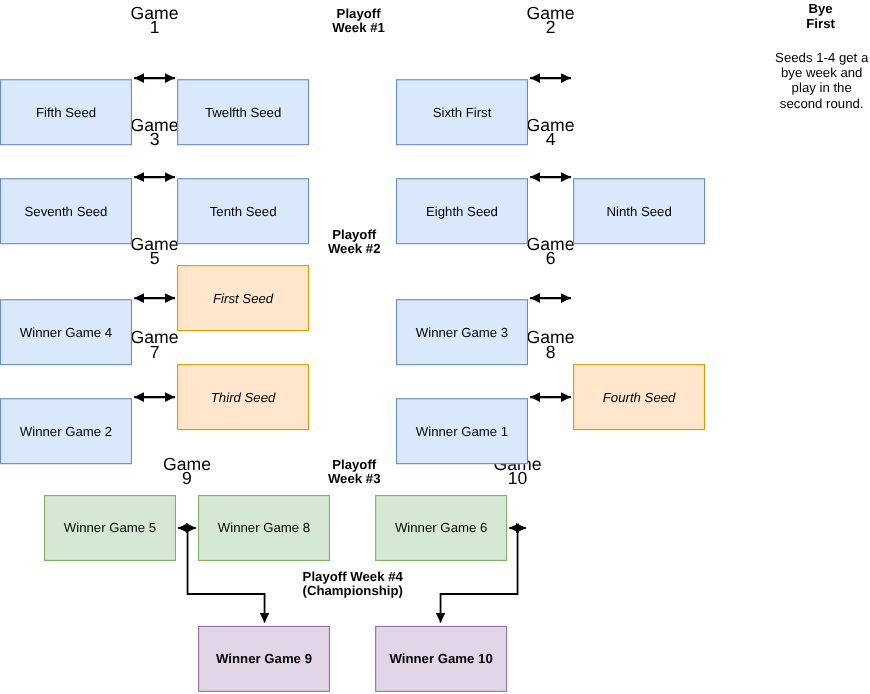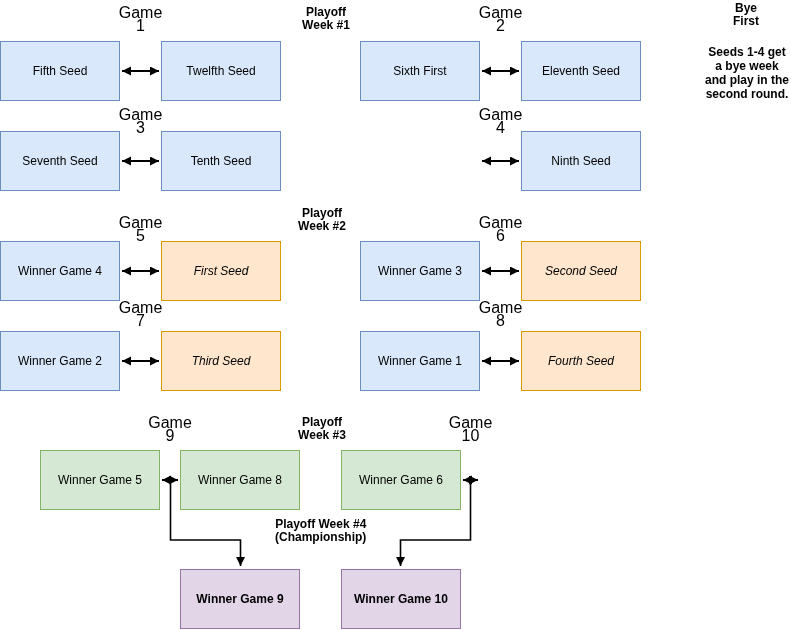--- a/index.html
+++ b/index.html
@@ -7,36 +7,36 @@
     position:relative;width:791px;height:631px;background:#ffffff;
     font-family:"Liberation Sans","DejaVu Sans",sans-serif;color:#000000;
     overflow:hidden;
   }
   #wires{position:absolute;left:0;top:0;width:791px;height:631px;}
   .node{
     position:absolute;width:120px;height:60px;box-sizing:border-box;
     border:1px solid #000;display:flex;align-items:center;justify-content:center;
     text-align:center;font-size:12px;line-height:14px;padding:2px;
   }
-  .blue  {background:var(--blue-fill,#dae8fc);  border-color:var(--blue-border,#6c8ebf);}
+  .blue  {background:var(--blue-fill,#dae8fc);  border-color:var(--blue-border,#6c8ebf);margin-top:31px;}
   .orange{background:var(--orange-fill,#ffe6cc);border-color:var(--orange-border,#d79b00);font-style:italic;}
   .green {background:var(--green-fill,#d5e8d4); border-color:var(--green-border,#82b366);}
   .purple{background:var(--purple-fill,#e1d5e7);border-color:var(--purple-border,#9673a6);font-weight:bold;}
   .glabel{
     position:absolute;transform:translateX(-50%);text-align:center;
     font-size:16px;line-height:13px;white-space:pre-line;
   }
   .hlabel{
     position:absolute;transform:translateX(-50%);text-align:center;
     font-size:12px;line-height:13px;font-weight:bold;white-space:pre-line;
   }
-  .hlabel.left-align{transform:none;text-align:right;}
+  .hlabel.left-align{transform:none;text-align:center;}
   .note{
     position:absolute;transform:translateX(-50%);text-align:center;
-    font-size:12px;line-height:14px;width:86px;font-weight:bold;
+    font-size:12px;line-height:14px;width:86px;
   }
 </style>
 </head>
 <body>
 
 <div id="canvas" style="color: rgb(0, 0, 0);">
 
   <svg id="wires" width="791" height="631" viewBox="0 0 791 631">
     <defs>
       <marker id="ah" markerUnits="userSpaceOnUse" markerWidth="10" markerHeight="10" refX="9" refY="4.5" orient="auto-start-reverse">
@@ -89,29 +89,28 @@
   <div class="glabel" style="left:500.5px;top:301px">Game
 8</div>
   <div class="glabel" style="left:170px;top:416px">Game
 9</div>
   <div class="glabel" style="left:470.5px;top:416px">Game
 10</div>
 
   <div class="node blue" style="left:0;top:41px">Fifth Seed</div>
   <div class="node blue" style="left:161px;top:41px">Twelfth Seed</div>
   <div class="node blue" style="left:360px;top:41px">Sixth First</div>
-  <div class="node blue" style="left:521px;top:41px">Eleventh Seed</div>
   <div class="node blue" style="left:0;top:131px">Seventh Seed</div>
   <div class="node blue" style="left:161px;top:131px">Tenth Seed</div>
+  <div class="node blue" style="left:360px;top:131px">Eighth Seed</div>
   <div class="node blue" style="left:521px;top:131px">Ninth Seed</div>
 
   <div class="node blue" style="left:0;top:241px">Winner Game 4</div>
   <div class="node orange" style="left:161px;top:241px">First Seed</div>
   <div class="node blue" style="left:360px;top:241px">Winner Game 3</div>
-  <div class="node orange" style="left:521px;top:241px">Second Seed</div>
   <div class="node blue" style="left:0;top:331px">Winner Game 2</div>
   <div class="node orange" style="left:161px;top:331px">Third Seed</div>
   <div class="node blue" style="left:360px;top:331px">Winner Game 1</div>
   <div class="node orange" style="left:521px;top:331px">Fourth Seed</div>
 
   <div class="node green" style="left:40px;top:450px">Winner Game 5</div>
   <div class="node green" style="left:180px;top:450px">Winner Game 8</div>
   <div class="node green" style="left:341px;top:450px">Winner Game 6</div>
 
   <div class="node purple" style="left:180px;top:569px">Winner Game 9</div>

